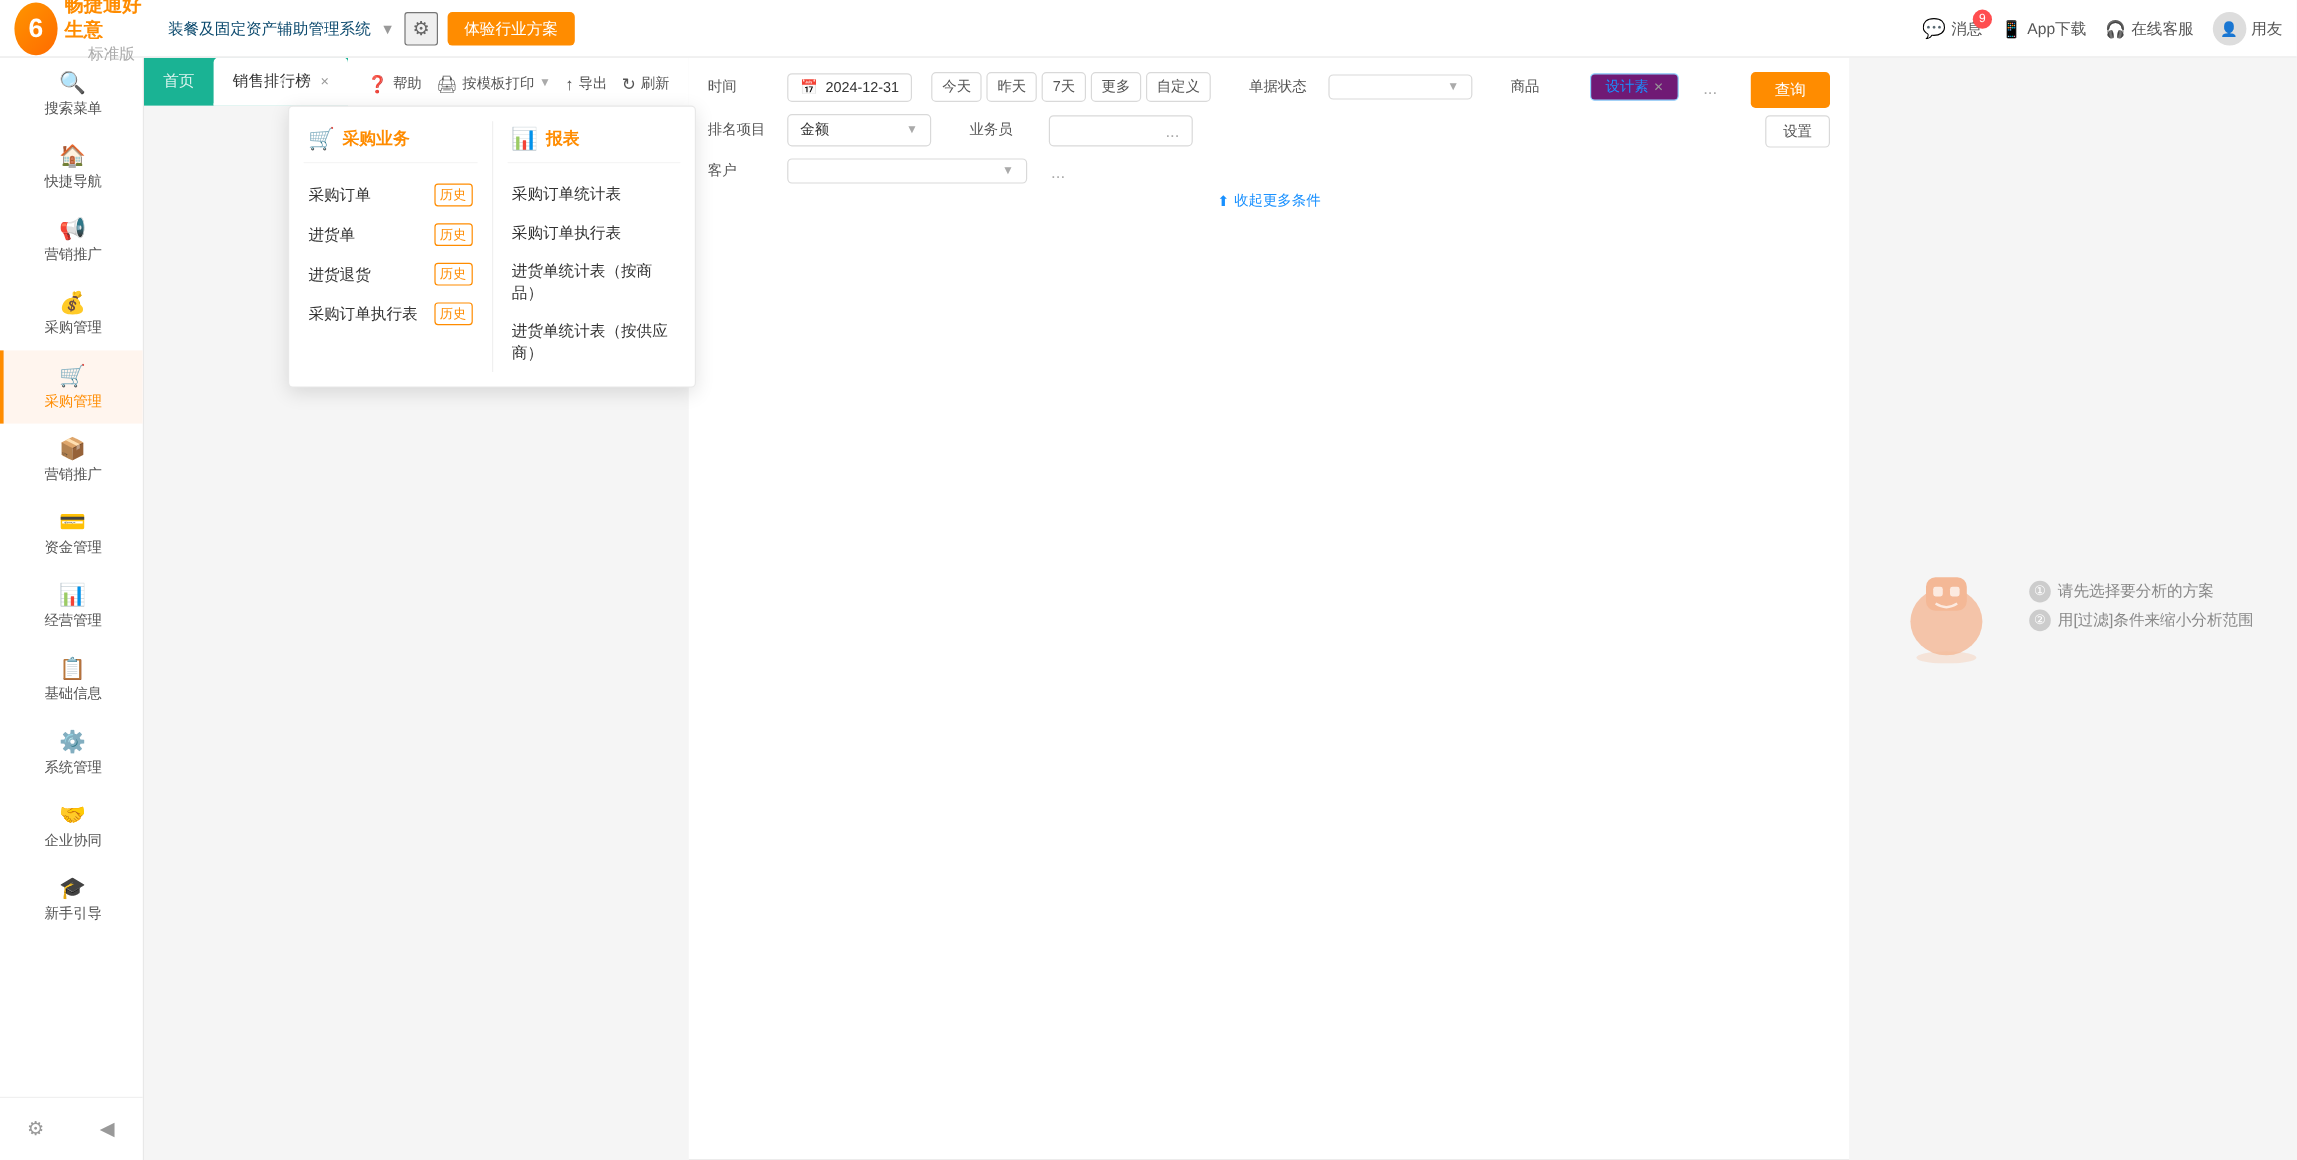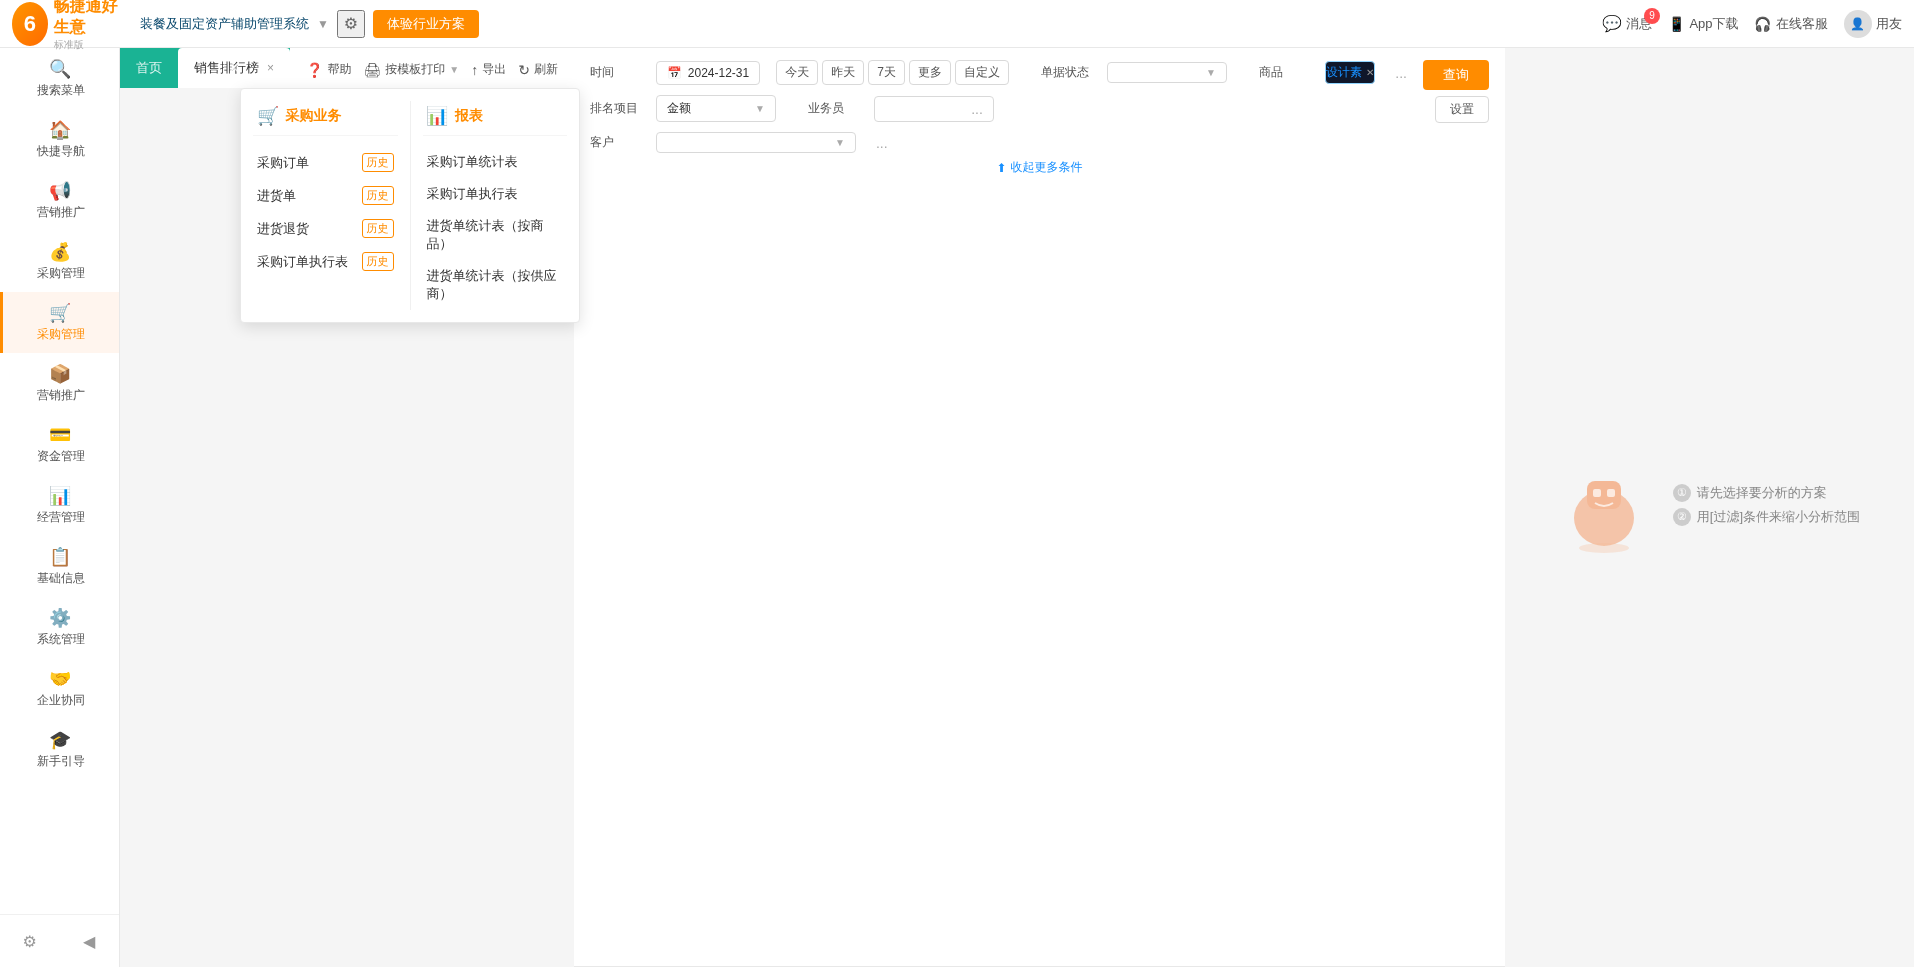--- a/index.html
+++ b/index.html
@@ -281,24 +281,24 @@
       font-size: 12px;
       color: #333;
       cursor: pointer;
       min-width: 120px;
       background: #fff;
     }
     .filter-tag {
       display: flex;
       align-items: center;
       gap: 4px;
-      background: #0f172a;
+      background: #701a75;
       border: 1px solid #91d5ff;
       border-radius: 4px;
-      padding: 2px 0;
+      padding: 2px 12px;
       font-size: 12px;
       color: #1890ff;
     }
     .filter-tag-close { cursor: pointer; font-size: 10px; color: #999; }
     .filter-more-dots {
       font-size: 14px;
       color: #aaa;
       cursor: pointer;
       margin-left: 4px;
     }
@@ -428,21 +428,21 @@
 
 <div class="top-bar">
   <div class="top-bar-left">
 
     <div style="width:120px; display:flex; align-items:center; gap:6px; flex-shrink:0;">
       <div class="logo-circle">
         <span style="font-size:22px;">6</span>
       </div>
       <div>
         <div style="font-size:16px; color:#ff8c00; font-weight:bold;">畅捷通好生意</div>
-        <div style="font-size:10px; color:#aaa;">标准版</div>
+        <div style="font-size:13px; color:#aaa;text-align:center;">标准版</div>
       </div>
     </div>
     <span class="system-title">装餐及固定资产辅助管理系统</span>
     <span class="dropdown-arrow">▼</span>
     <button class="settings-icon-btn">⚙</button>
     <button class="industry-btn">体验行业方案</button>
   </div>
   <div class="top-bar-right">
     <div class="top-right-item">
       <span style="font-size:16px;">💬</span>
@@ -599,21 +599,21 @@
         <span>导出</span>
       </div>
       <div class="toolbar-btn">
         <span class="toolbar-btn-icon">↻</span>
         <span>刷新</span>
       </div>
     </div>
 
     <div class="filter-area">
 
-      <div style="display:flex; align-items:flex-start; gap:16px;">
+      <div style="display:flex; align-items:flex-start; gap:28px;">
         <div style="flex:1;">
 
           <div class="filter-row">
             <span class="filter-label">时间</span>
             <div class="filter-date-range">
               <span>📅</span>
               <span>2024-12-31</span>
             </div>
             <div class="filter-quick-btns">
               <button class="filter-quick-btn">今天</button>

